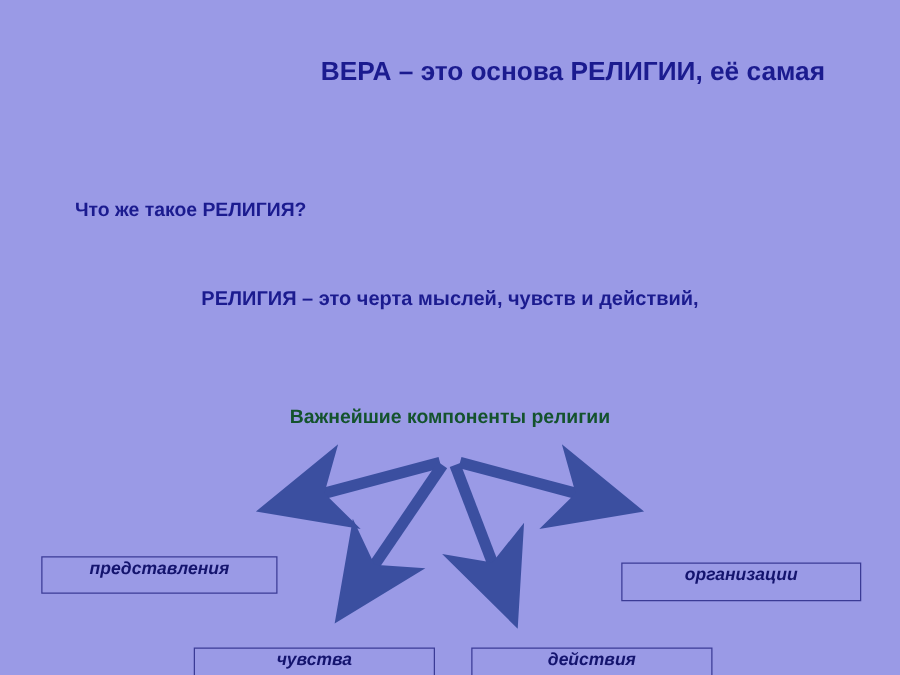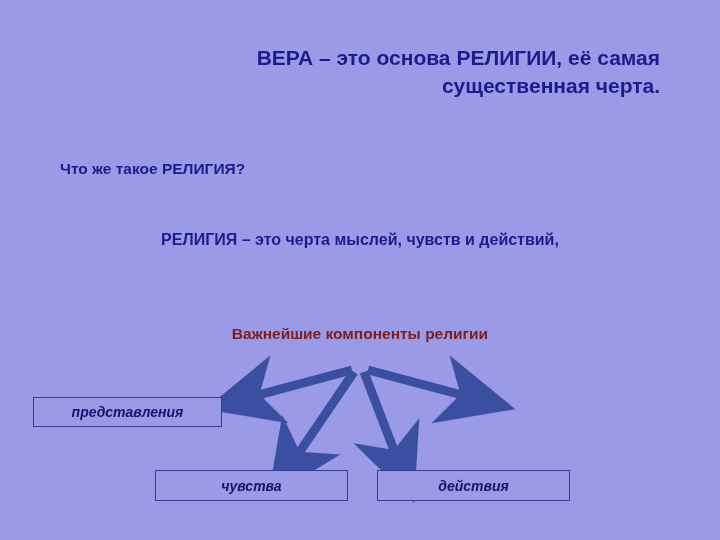--- a/index.html
+++ b/index.html
@@ -57,37 +57,37 @@
   }
 
   .line4 {
     position: absolute;
     left: 60px;
     top: 325px;
     width: 600px;
     text-align: center;
     font-size: 15.5px;
     font-weight: bold;
-    color: #7f1d1d;
+    color: #14532d;
   }
 
   
   .node {
     position: absolute;
     box-sizing: border-box;
     border: 1.5px solid #3b3b96;
     background: #9a9ae6;
     color: #14146e;
     font-size: 14px;
     font-weight: bold;
     font-style: italic;
     display: flex;
-    align-items: center;
     justify-content: center;
     text-align: center;
+    margin-top: 48px;
   }
   #node-predstavleniya {
     left: 33px;
     top: 397px;
     width: 189px;
     height: 30px;
   }
   #node-organizacii {
     left: 497px;
     top: 402px;
@@ -117,21 +117,20 @@
     pointer-events: none;
   }
 </style>
 </head>
 <body>
 
 <div class="slide">
 
   <div class="line1">
     <span>ВЕРА</span><span> – это основа </span><span>РЕЛИГИИ</span><span>, её самая</span><br>
-    <span>существенная черта.</span>
   </div>
 
   <div class="line2">Что же такое РЕЛИГИЯ?</div>
 
   <div class="line3">
     <span>РЕЛИГИЯ</span><span> – это черта мыслей, чувств и действий,</span><br>
   </div>
 
   <div class="line4">Важнейшие компоненты религии</div>
 
@@ -145,20 +144,23 @@
     <line x1="352" y1="370" x2="243" y2="399" stroke="#3b4fa0" stroke-width="9" marker-end="url(#ah)"></line>
     <line x1="354" y1="372" x2="290" y2="466" stroke="#3b4fa0" stroke-width="9" marker-end="url(#ah)"></line>
     <line x1="364" y1="372" x2="400" y2="466" stroke="#3b4fa0" stroke-width="9" marker-end="url(#ah)"></line>
     <line x1="368" y1="370" x2="477" y2="399" stroke="#3b4fa0" stroke-width="9" marker-end="url(#ah)"></line>
   </svg>
 
   <div class="node" id="node-predstavleniya">
     <span>представления</span>
   </div>
 
+  <div class="node" id="node-organizacii">
+    <span>организации</span>
+  </div>
 
   <div class="node" id="node-deystviya">
     <span>действия</span>
   </div>
 
   <div class="node" id="node-chuvstva">
     <span>чувства</span>
   </div>
 
 </div>

